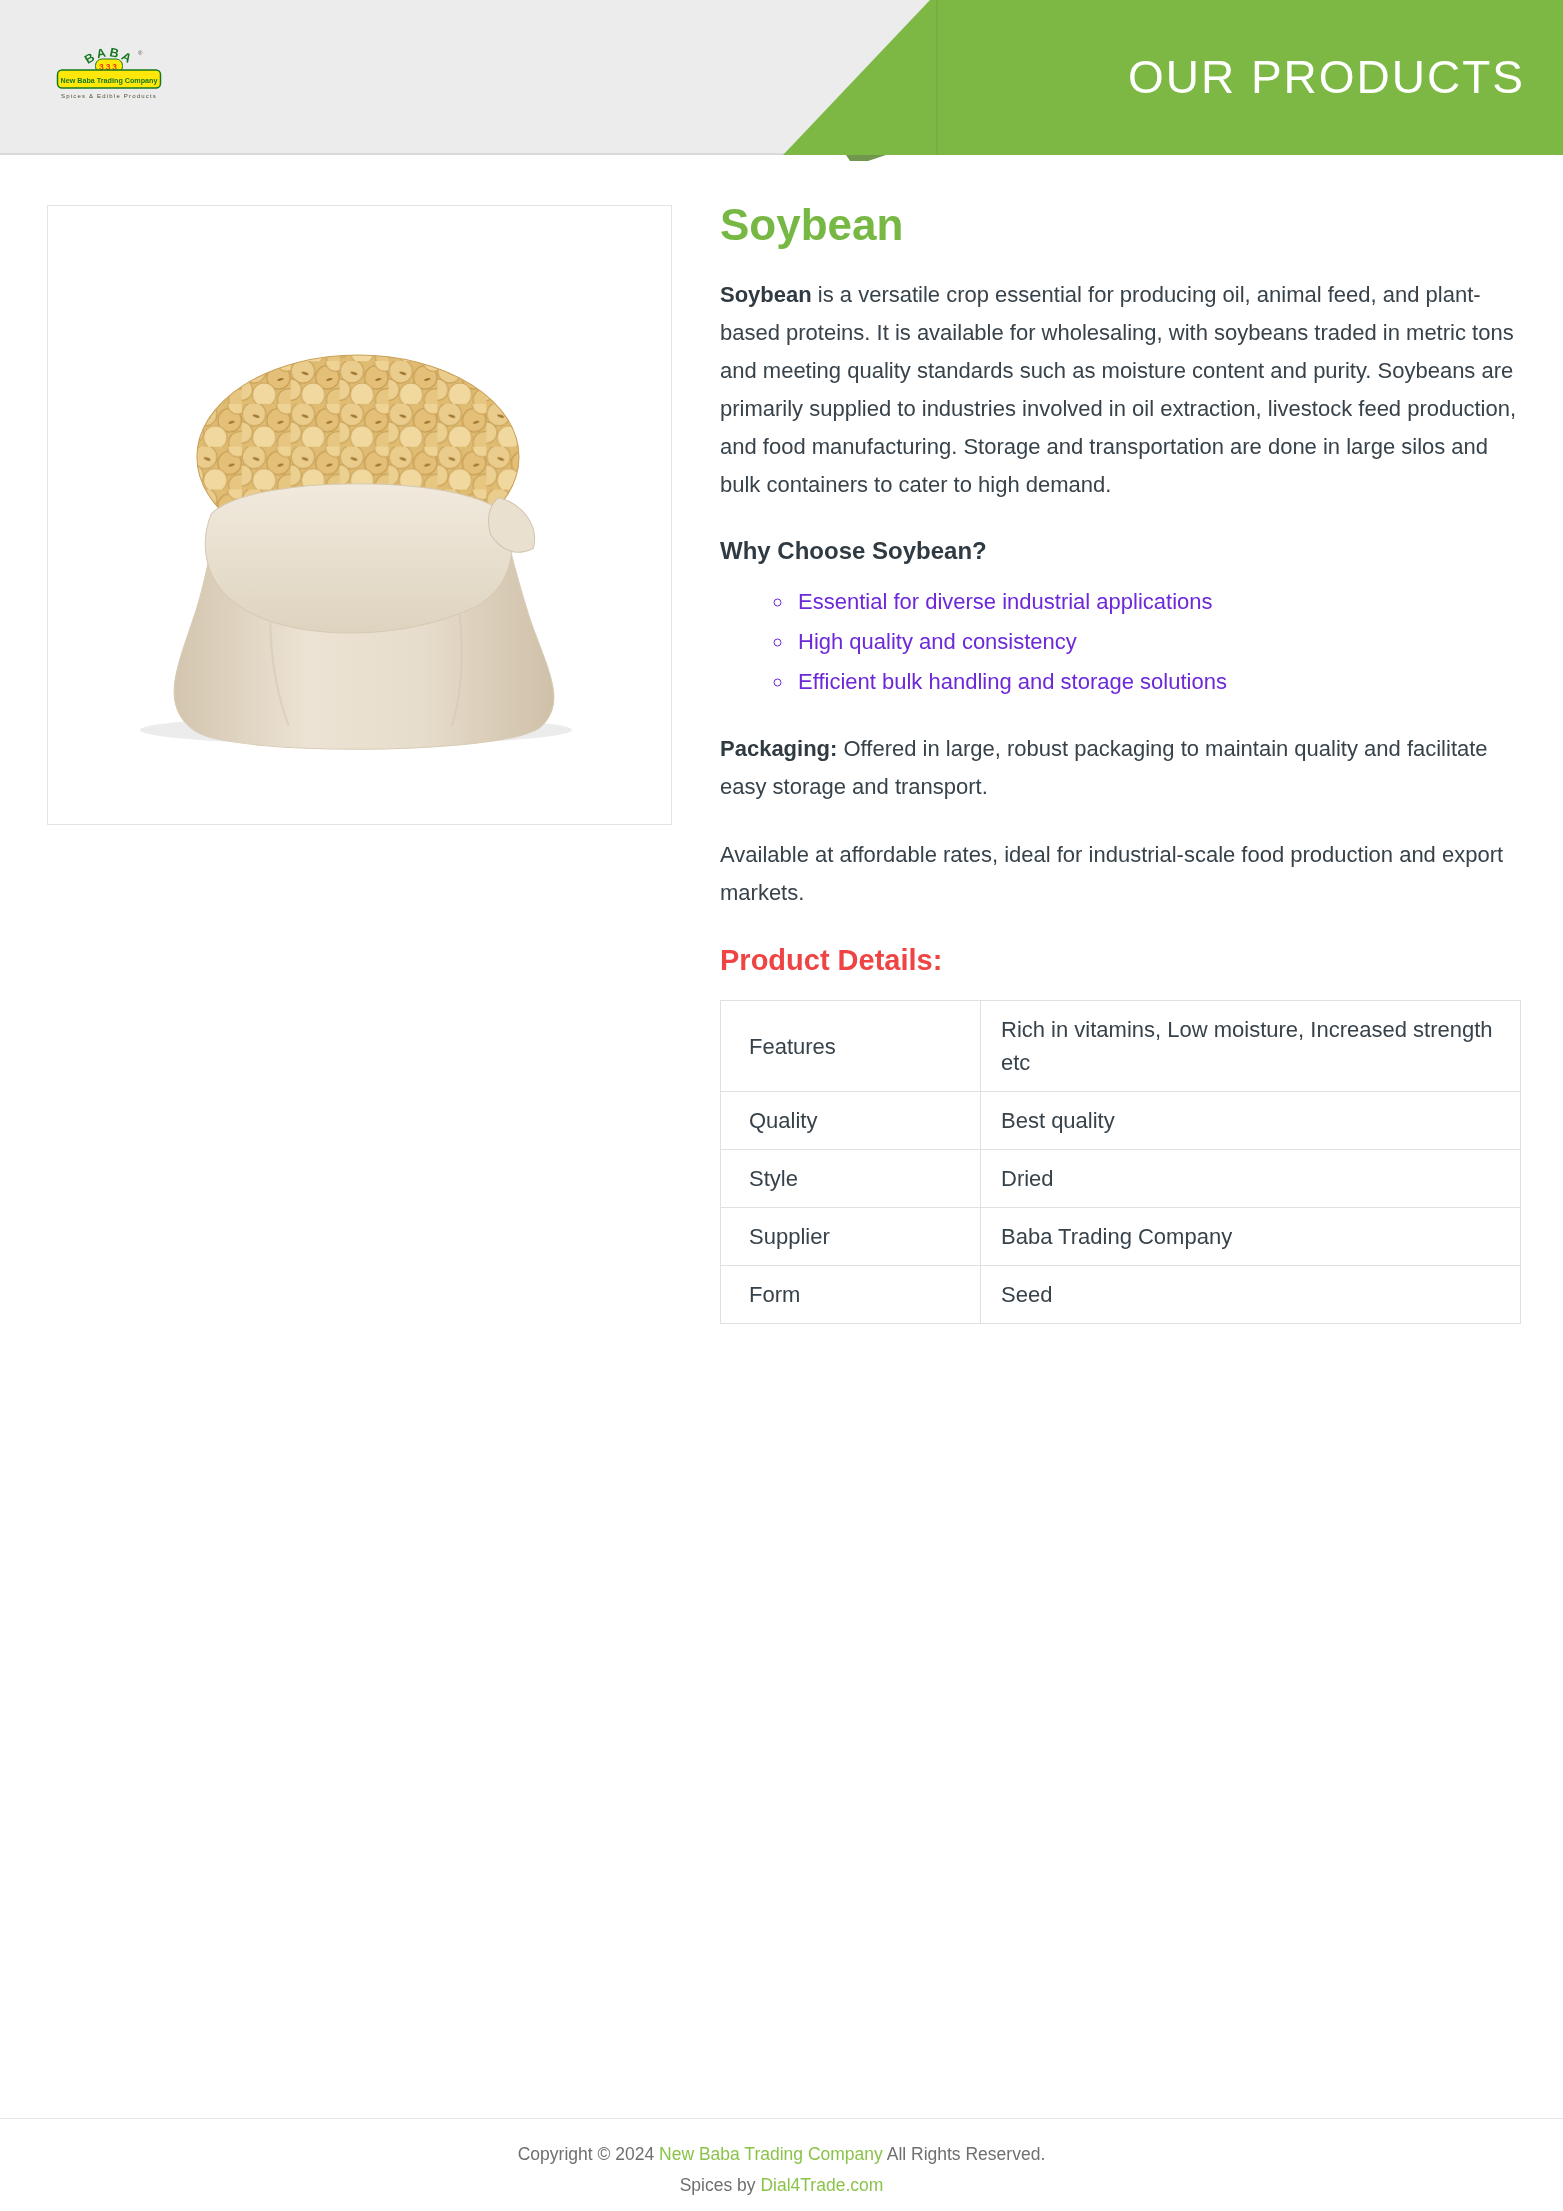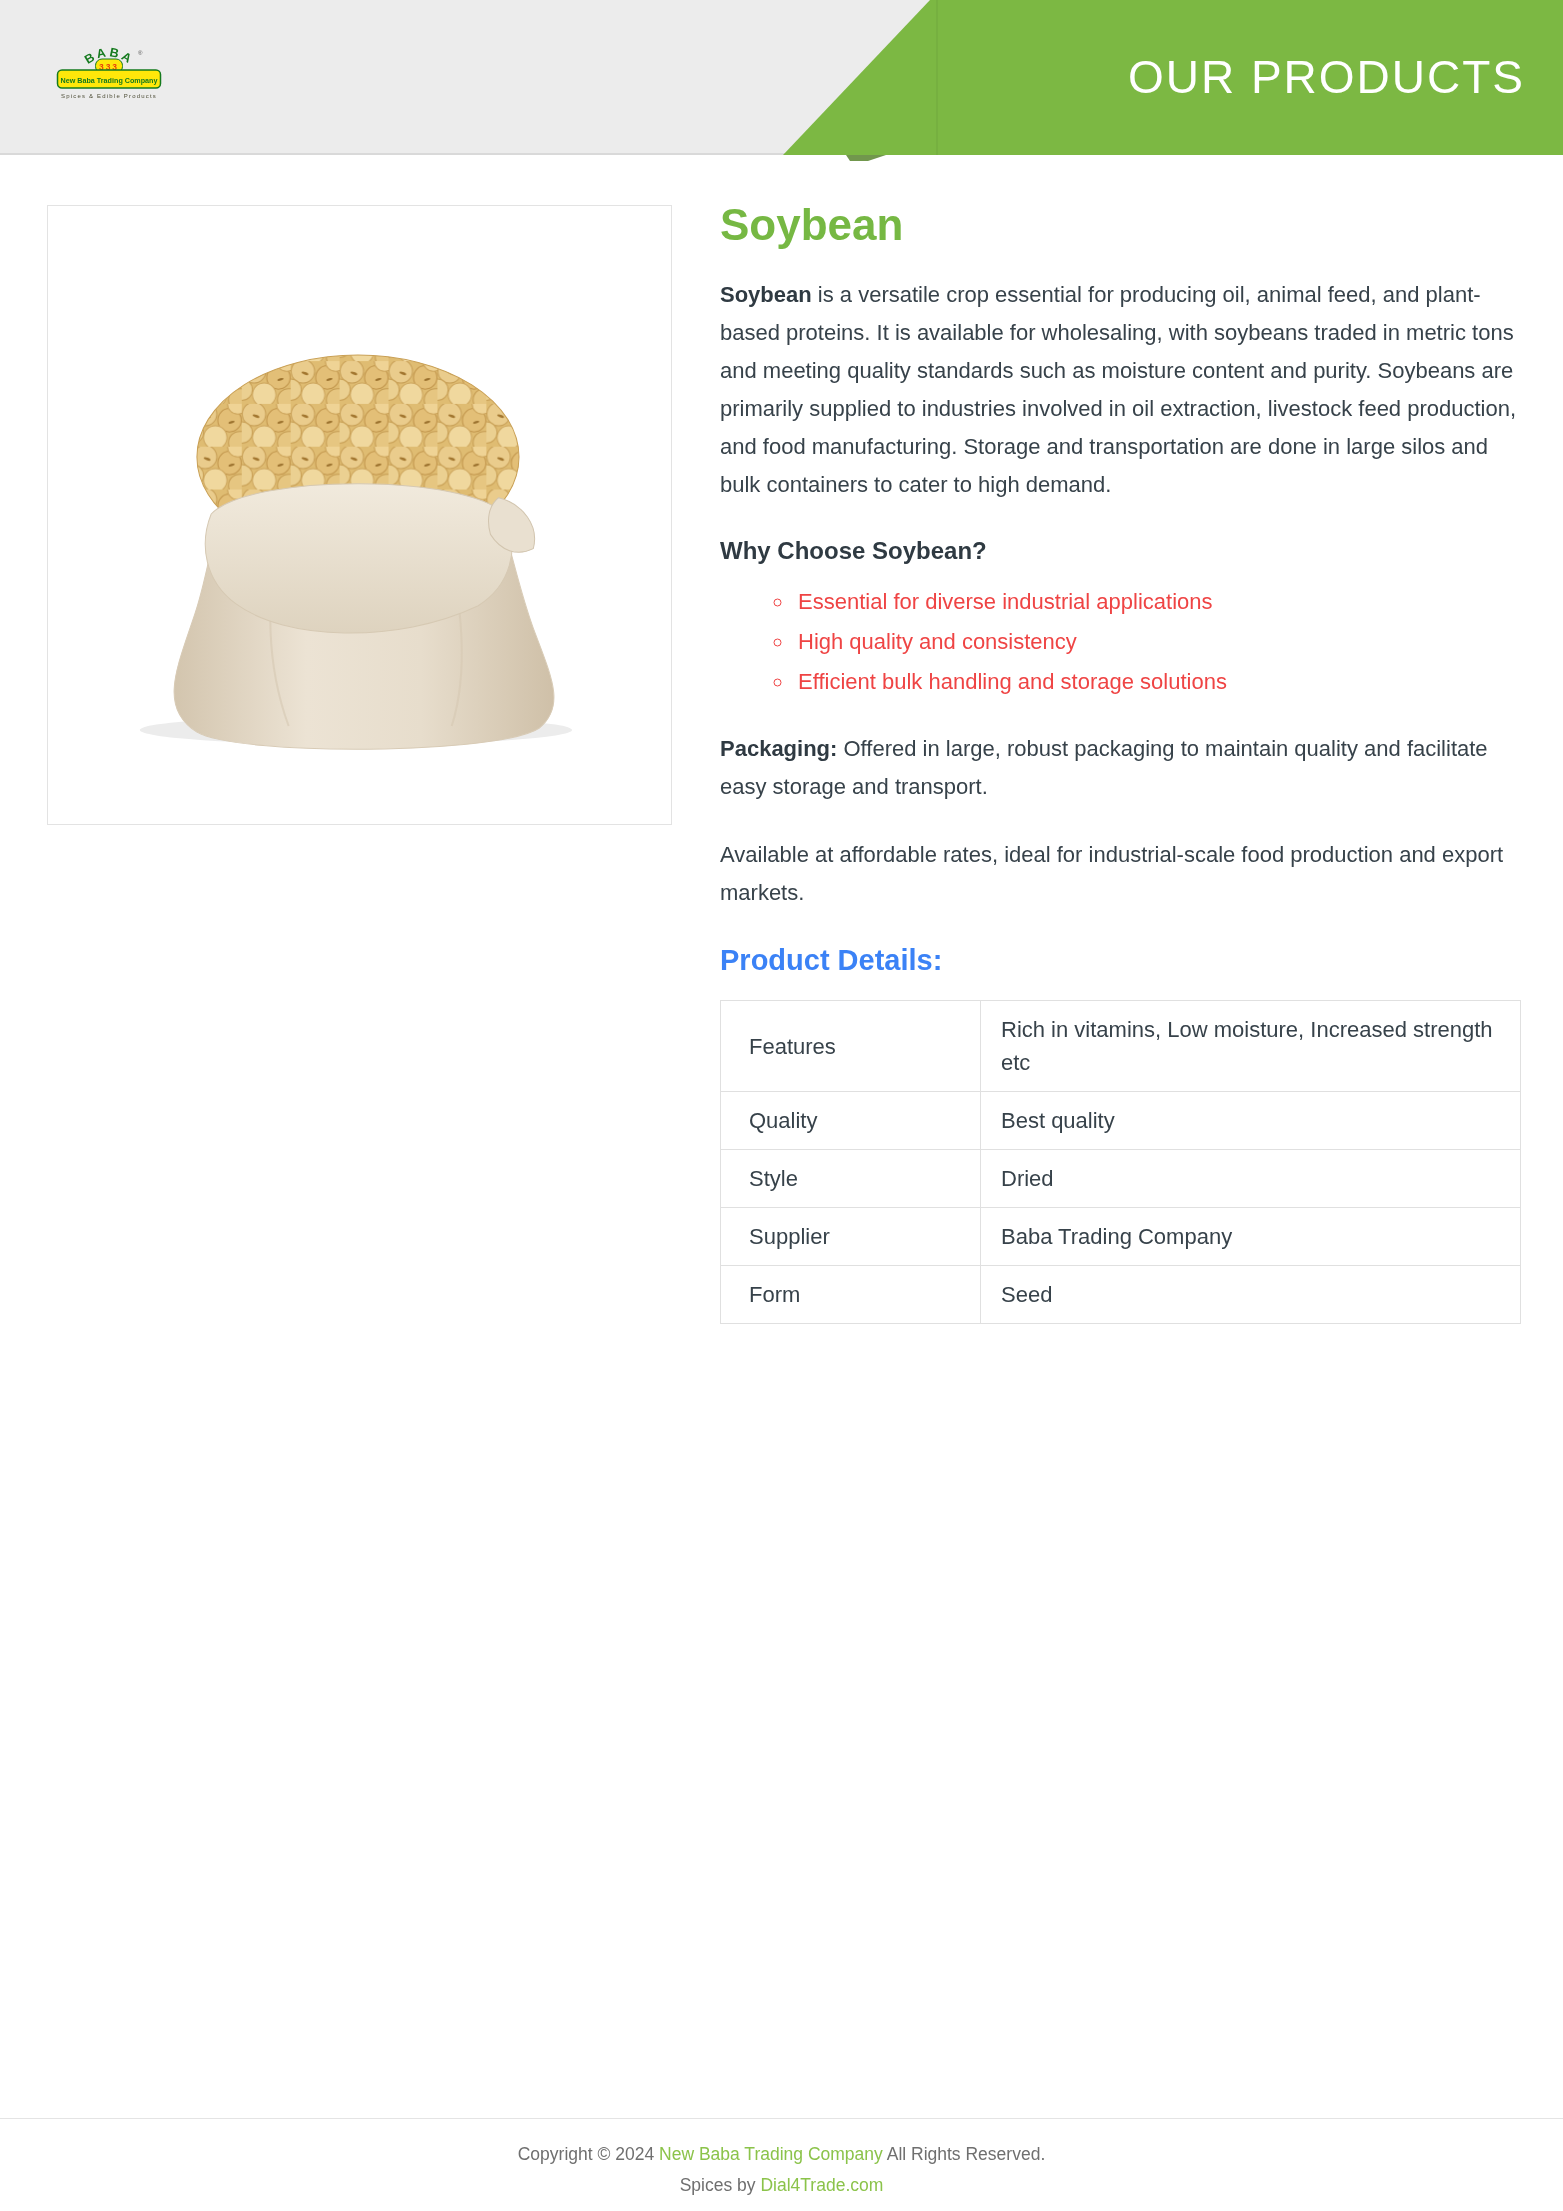--- a/index.html
+++ b/index.html
@@ -45,22 +45,22 @@
   }
   .content { position:absolute; left:720px; top:200px; width:800px; }
   .product-title {
     margin:0 0 26px; font-size:44px; line-height:50px;
     color:#76B843; font-weight:bold;
   }
   .para { margin:0 0 30px; font-size:22px; line-height:38px; color:#37424A; }
   .para strong { color:#2F3A42; }
   .why-heading { margin:32px 0 16px; font-size:24px; line-height:30px; color:#2F3A42; font-weight:bold; }
   .benefits { margin:0 0 28px; padding-left:74px; list-style-type:circle; }
-  .benefits li { font-size:22px; line-height:40px; padding-left:4px; color:#ef4444; }
-  .details-heading { margin:14px 0 22px; font-size:29px; line-height:36px; color:#3b82f6; font-weight:bold; }
+  .benefits li { font-size:22px; line-height:40px; padding-left:4px; color:#6d28d9; }
+  .details-heading { margin:14px 0 22px; font-size:29px; line-height:36px; color:#ef4444; font-weight:bold; }
   .details-table { border-collapse:collapse; width:801px; font-size:22px; color:#37424A; table-layout:fixed; }
   .details-table td { border:1px solid #E0E0E0; padding:12px 20px; line-height:33px; vertical-align:middle; background:#fff; }
   .details-table td.label-cell { width:211px;padding-left:28px; }
 
   
   .footer {
     position:absolute; left:0; bottom:0; width:1563px;
     border-top:1px solid #E4E4E4; background:#ffffff;
     text-align:center; padding:20px 0 10px;
     font-size:17.5px; line-height:31px; color:#6F6F6F;

